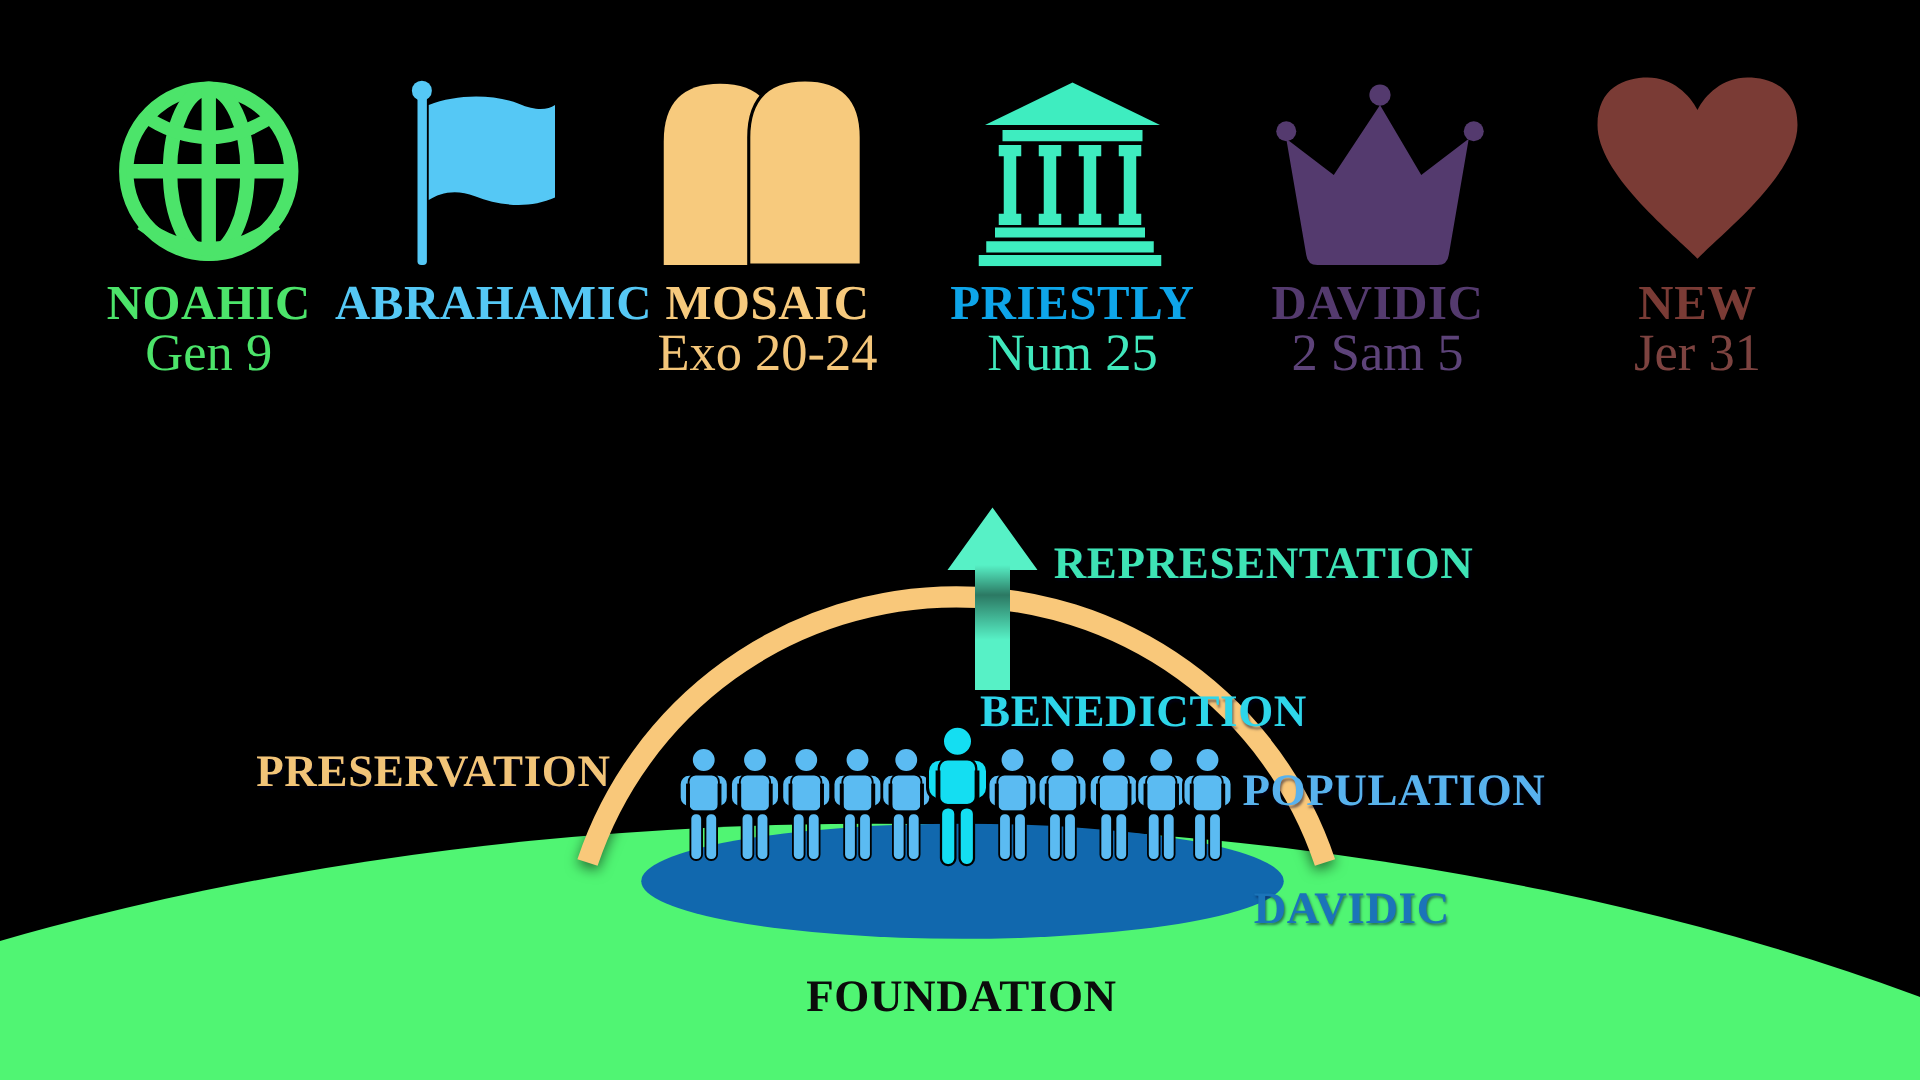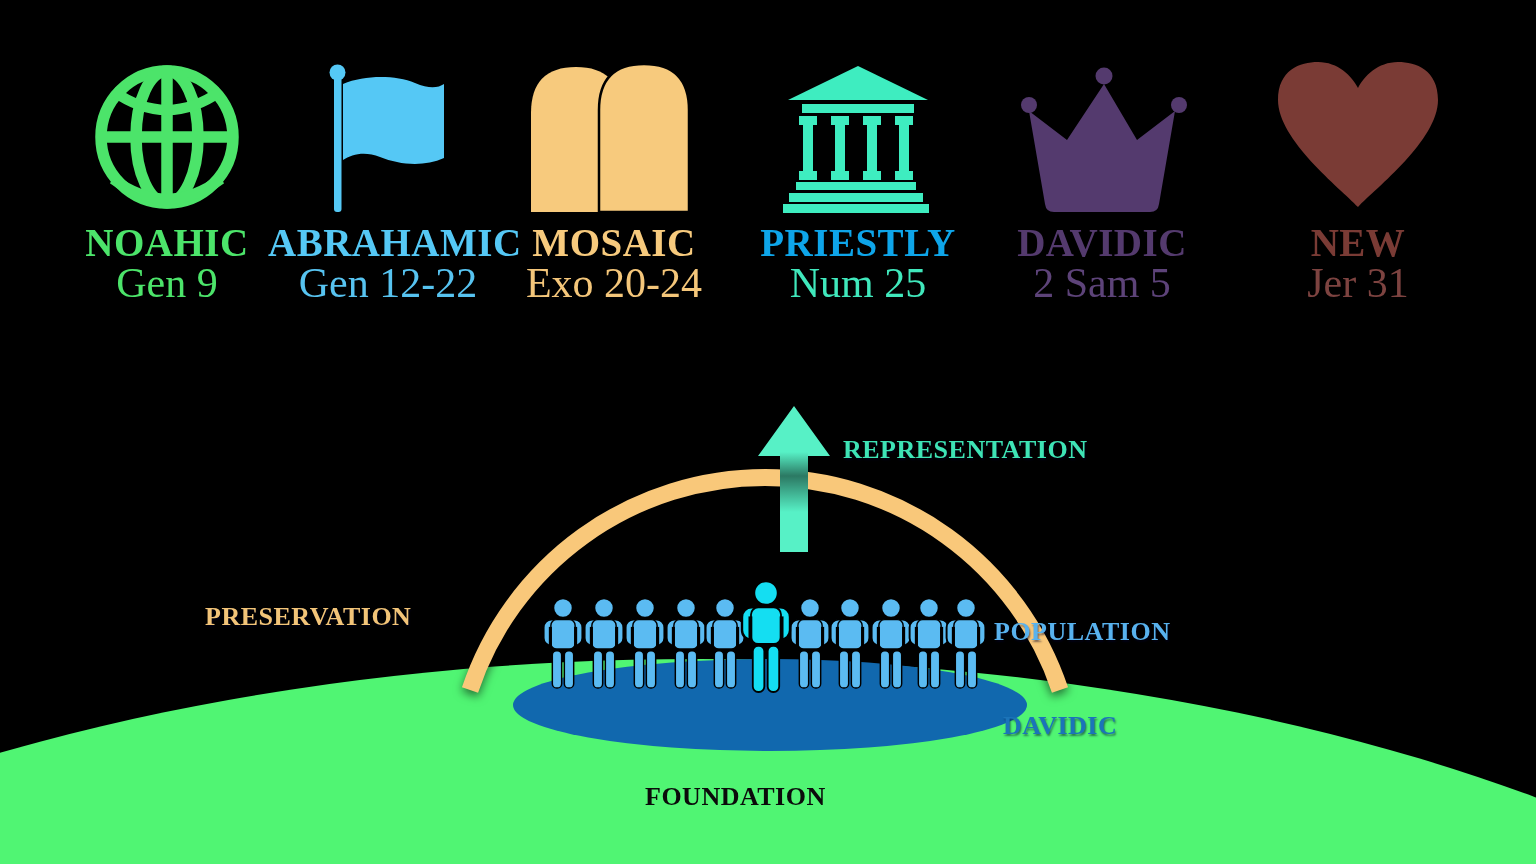--- a/index.html
+++ b/index.html
@@ -19,21 +19,21 @@
   .c-davidic{left:982px;}  .c-davidic .cov-name{color:#543A6E;} .c-davidic .cov-ref{color:#5D4379;}
   .c-new{left:1238px;}     .c-new .cov-name{color:#7A3B35;} .c-new .cov-ref{color:#7D4340;}
   
   #hill{
     position:absolute;left:-700px;top:659px;width:2800px;height:1400px;
     border-radius:50%;background:#50F573;
   }
   #scene-svg{position:absolute;left:0;top:0;width:1536px;height:864px;}
   #arch-path{filter:drop-shadow(0 4px 5px rgba(0,0,0,.55));}
   .scene-label{
-    position:absolute;font-weight:bold;font-size:26px;line-height:40px;
+    position:absolute;font-weight:bold;font-size:36px;line-height:40px;
     letter-spacing:.5px;white-space:nowrap;
     text-shadow:1px 2px 2px rgba(0,0,40,.5);
   }
   #lbl-representation{left:843px;top:430px;color:#3EE3B5;}
   #lbl-benediction{left:784px;top:549px;color:#2ED6EA;}
   #lbl-preservation{left:205px;top:597px;color:#F2C478;}
   #lbl-population{left:994px;top:612px;color:#58B2EE;}
   #lbl-location{left:1003px;top:706px;color:#1B74B9;}
   #lbl-foundation{left:645px;top:777px;color:#0B0B0B;text-shadow:none;}
 </style>
@@ -63,21 +63,20 @@
     <div class="icon-wrap">
       <svg width="240" height="155" viewBox="0 0 240 155">
         <g fill="#55C8F5">
           <circle cx="69.5" cy="14.5" r="8"></circle>
           <rect x="66" y="14" width="7.5" height="140" rx="3"></rect>
           <path d="M 75,26 C 97,17 127,17 147,25 C 161,31 170,30 176,26 L 176,100 C 156,109 132,107 112,99 C 97,93 84,96 75,102 Z"></path>
         </g>
       </svg>
     </div>
     <div class="cov-name">ABRAHAMIC</div>
-    <div class="cov-ref">Gen 12-22</div>
   </div>
 
   <div class="covenant c-mosaic">
     <div class="icon-wrap">
       <svg width="240" height="155" viewBox="0 0 240 155">
         <path d="M 37,154 L 37,55 Q 37,9 82,9 Q 127,9 127,55 L 127,154 Z" fill="#F7CA7D"></path>
         <path d="M 105,154 L 105,52 Q 105,6 150,6 Q 195,6 195,52 L 195,154 Z" fill="#F7CA7D" stroke="#000" stroke-width="2.5"></path>
       </svg>
     </div>
     <div class="cov-name">MOSAIC</div>
@@ -178,18 +177,19 @@
         <use href="#person-shape" transform="translate(810,688) scale(0.97)" style="color: rgb(91, 187, 242);"></use>
         <use href="#person-shape" transform="translate(850,688) scale(0.97)" style="color: rgb(91, 187, 242);"></use>
         <use href="#person-shape" transform="translate(891,688) scale(0.97)" style="color: rgb(91, 187, 242);"></use>
         <use href="#person-shape" transform="translate(929,688) scale(0.97)" style="color: rgb(91, 187, 242);"></use>
         <use href="#person-shape" transform="translate(966,688) scale(0.97)" style="color: rgb(91, 187, 242);"></use>
         <use href="#person-shape" transform="translate(766,692) scale(1.2)" style="color: rgb(20, 222, 242);"></use>
       </g>
   </svg>
 
   <div class="scene-label" id="lbl-representation">REPRESENTATION</div>
+  <div class="scene-label" id="lbl-benediction">BENEDICTION</div>
   <div class="scene-label" id="lbl-preservation">PRESERVATION</div>
   <div class="scene-label" id="lbl-population">POPULATION</div>
   <div class="scene-label" id="lbl-location">DAVIDIC</div>
   <div class="scene-label" id="lbl-foundation">FOUNDATION</div>
 
 </div>
 
 </body></html>

